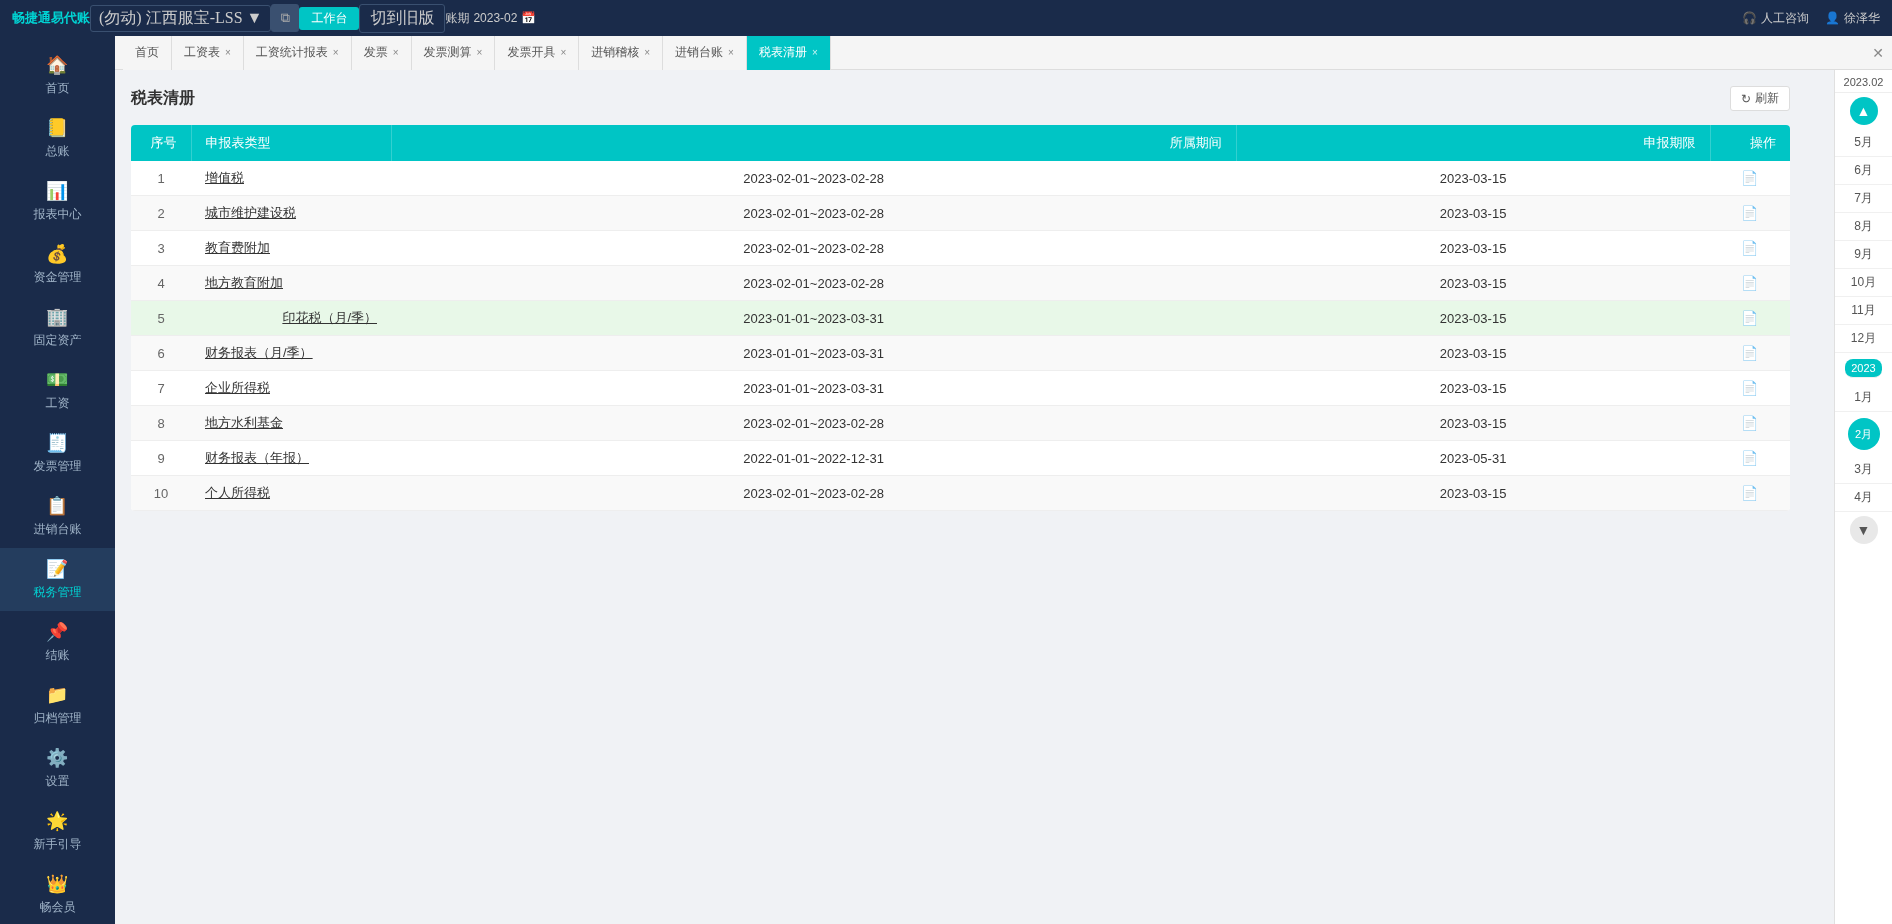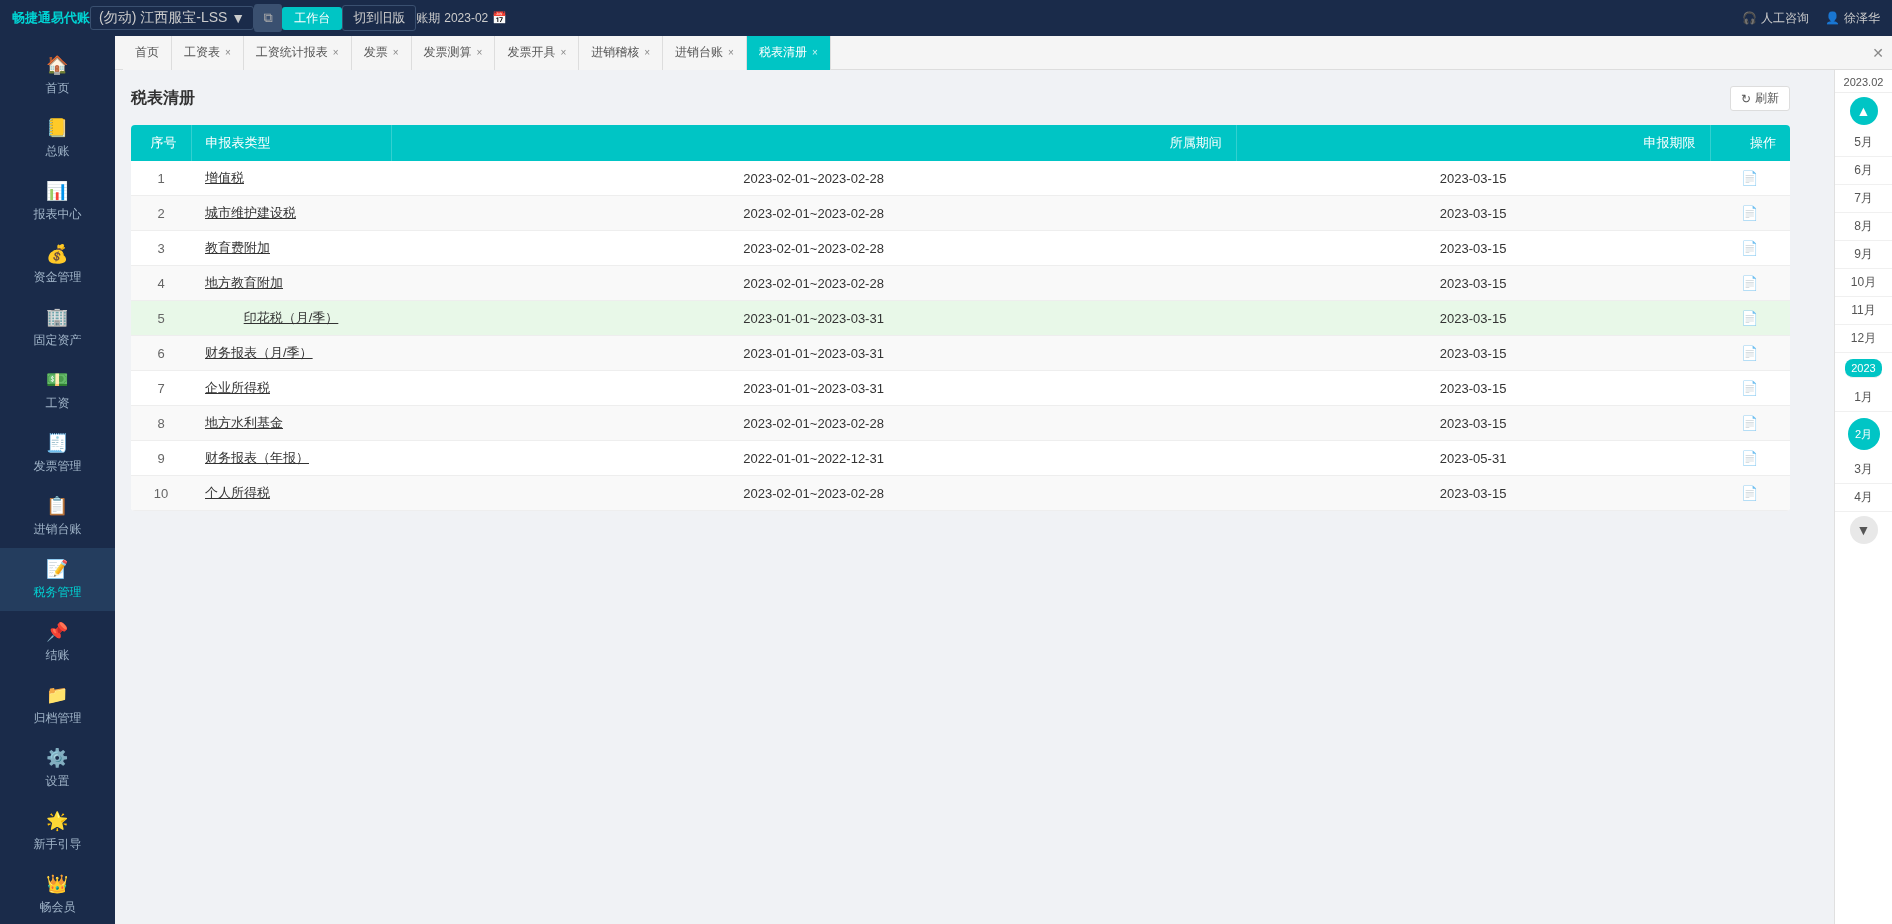--- a/index.html
+++ b/index.html
@@ -25,37 +25,37 @@
       border: 1px solid #3a5070;
       color: #ccc;
       font-size: 12px;
       padding: 2px 8px;
       border-radius: 3px;
       display: flex;
       align-items: center;
       gap: 4px;
       cursor: pointer;
     }
-    .top-bar-company span { color: #ccc; font-size: 14px; }
+    .top-bar-company span { color: #ccc; font-size: 16px; font-family: Liberation Serif, serif; }
     .top-bar-btn {
       background: #00c5c5;
       color: white;
       border: none;
       padding: 3px 12px;
       border-radius: 3px;
       font-size: 12px;
       cursor: pointer;
     }
     .top-bar-btn-outline {
       background: transparent;
       color: #ccc;
       border: 1px solid #3a5070;
       padding: 3px 10px;
       border-radius: 3px;
-      font-size: 13px;
+      font-size: 16px;
       cursor: pointer;
     }
     .top-bar-period {
       color: #ccc;
       font-size: 12px;
       display: flex;
       align-items: center;
       gap: 4px;
     }
     .top-bar-right {
@@ -431,21 +431,21 @@
               </tr>
               <tr>
                 <td>4</td>
                 <td style="text-align: left;">地方教育附加</td>
                 <td>2023-02-01~2023-02-28</td>
                 <td>2023-03-15</td>
                 <td><span class="action-icon">📄</span></td>
               </tr>
               <tr class="highlighted">
                 <td>5</td>
-                <td style="text-align: center;">印花税（月/季）</td>
+                <td style="text-align: right;">印花税（月/季）</td>
                 <td>2023-01-01~2023-03-31</td>
                 <td>2023-03-15</td>
                 <td><span class="action-icon">📄</span></td>
               </tr>
               <tr>
                 <td>6</td>
                 <td style="text-align: left;">财务报表（月/季）</td>
                 <td>2023-01-01~2023-03-31</td>
                 <td>2023-03-15</td>
                 <td><span class="action-icon">📄</span></td>

